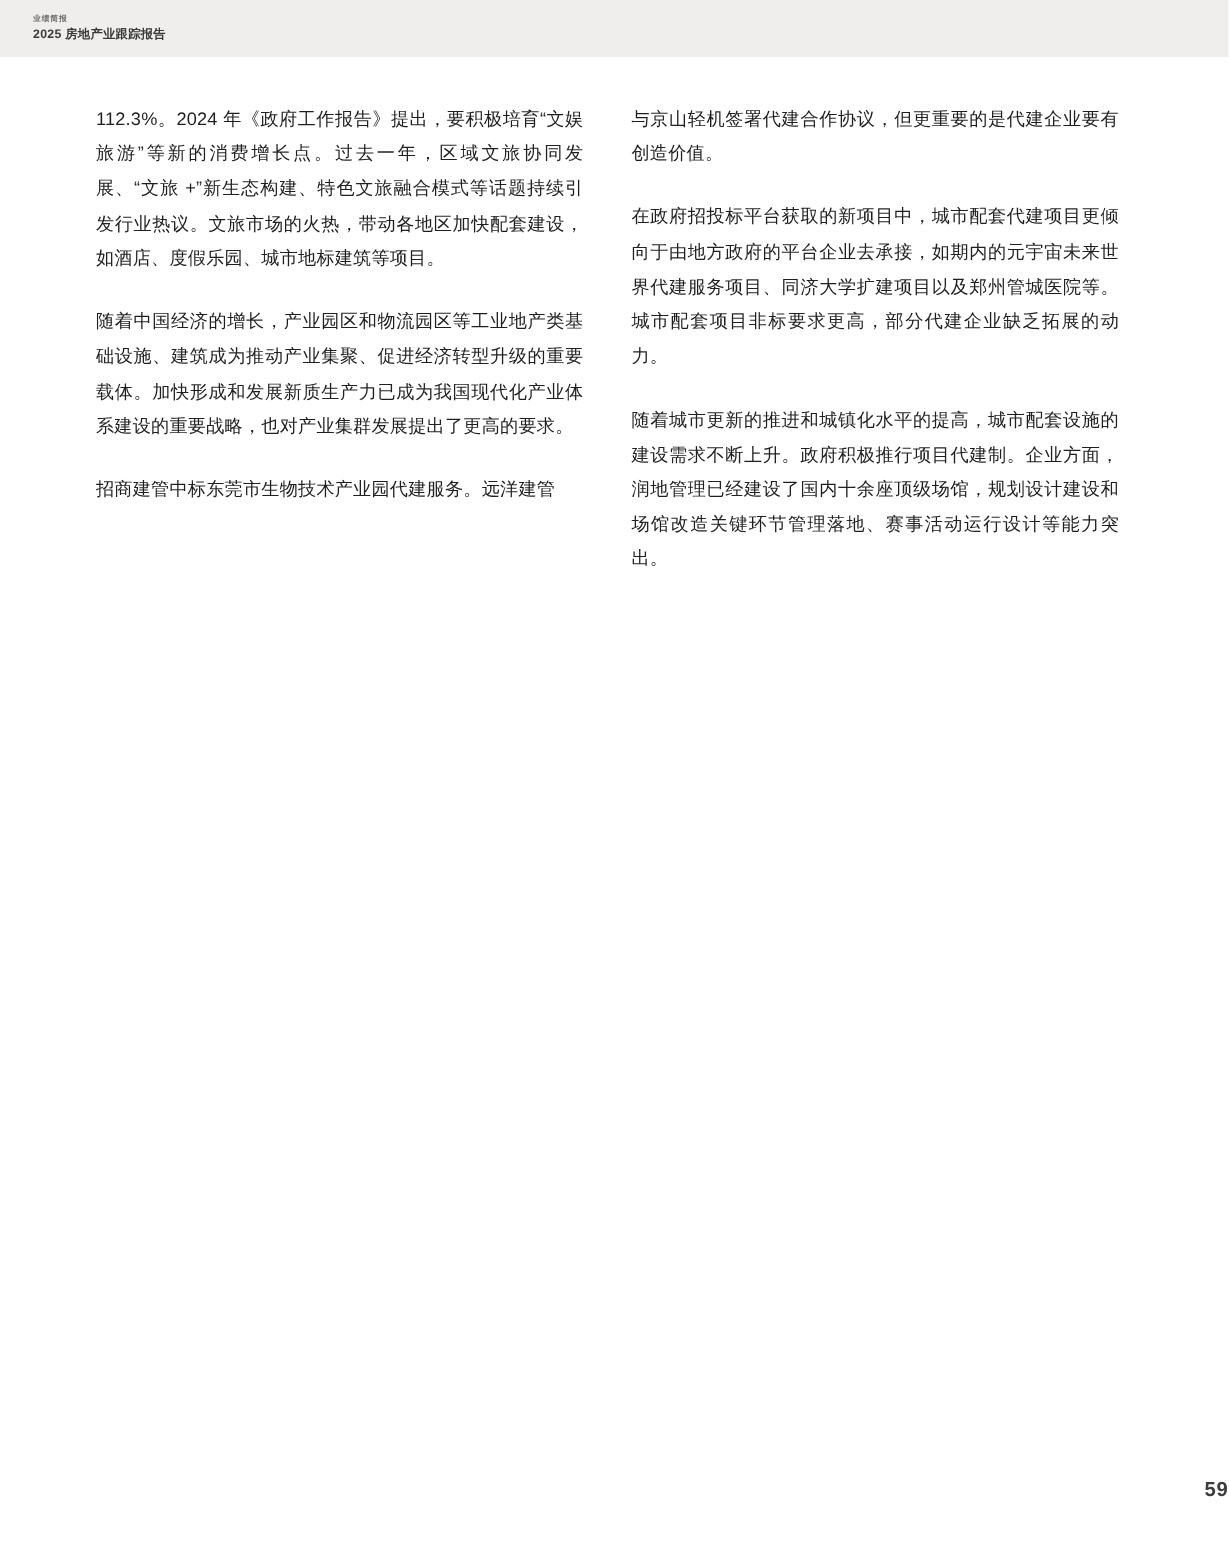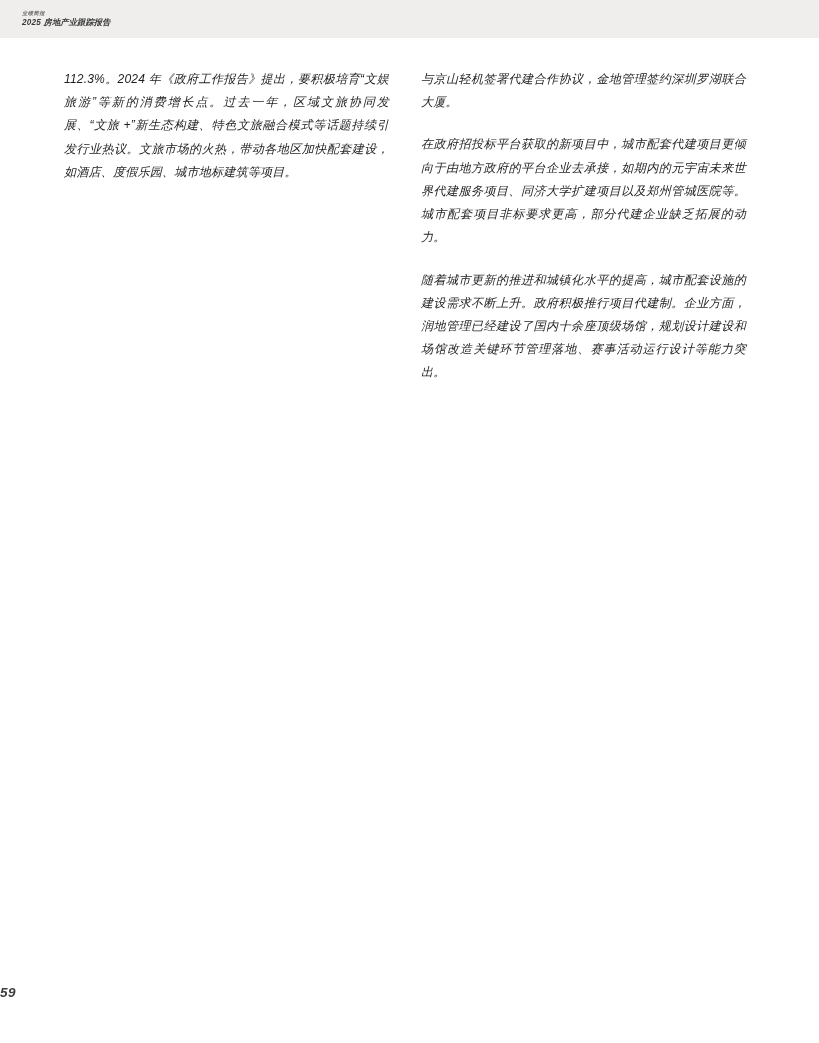--- a/index.html
+++ b/index.html
@@ -14,21 +14,20 @@
     color: #1a1a1a;
     position: relative;
     overflow: hidden;
   }
 
   .page {
     position: relative;
     width: 819px;
     height: 1043px;
     background: #ffffff;
-    font-style: italic;
   }
 
   
   .header-band {
     position: absolute;
     left: 0;
     top: 0;
     width: 819px;
     height: 38px;
     background: #efeeec;
@@ -84,21 +83,21 @@
     text-justify: inter-ideograph;
     letter-spacing: 0.15px;
   }
 
   
   .page-number {
     position: absolute;
     left: 0;
     top: 985px;
     width: 819px;
-    text-align: left;
+    text-align: right;
     font-size: 13.5px;
     font-weight: bold;
     color: #3d3d3d;
     letter-spacing: 0.5px;
   }
 </style>
 </head>
 <body>
 
 <div class="page">
@@ -107,24 +106,26 @@
     <div class="header-mark">
       <span class="hm-small">业绩简报</span>
       <span class="hm-big">2025 房地产业跟踪报告</span>
     </div>
   </div>
 
   <div class="columns">
 
     <div class="col col-left">
       <p class="para">112.3%。2024 年《政府工作报告》提出，要积极培育“文娱旅游”等新的消费增长点。过去一年，区域文旅协同发展、“文旅 +”新生态构建、特色文旅融合模式等话题持续引发行业热议。文旅市场的火热，带动各地区加快配套建设，如酒店、度假乐园、城市地标建筑等项目。</p>
+      <p class="para">随着中国经济的增长，产业园区和物流园区等工业地产类基础设施、建筑成为推动产业集聚、促进经济转型升级的重要载体。加快形成和发展新质生产力已成为我国现代化产业体系建设的重要战略，也对产业集群发展提出了更高的要求。</p>
+      <p class="para">招商建管中标东莞市生物技术产业园代建服务。远洋建管</p>
     </div>
 
     <div class="col col-right">
-      <p class="para">与京山轻机签署代建合作协议，金地管理签约深圳罗湖联合大厦。</p>
+      <p class="para">与京山轻机签署代建合作协议，但更重要的是代建企业要有创造价值。</p>
       <p class="para">在政府招投标平台获取的新项目中，城市配套代建项目更倾向于由地方政府的平台企业去承接，如期内的元宇宙未来世界代建服务项目、同济大学扩建项目以及郑州管城医院等。城市配套项目非标要求更高，部分代建企业缺乏拓展的动力。</p>
       <p class="para">随着城市更新的推进和城镇化水平的提高，城市配套设施的建设需求不断上升。政府积极推行项目代建制。企业方面，润地管理已经建设了国内十余座顶级场馆，规划设计建设和场馆改造关键环节管理落地、赛事活动运行设计等能力突出。</p>
     </div>
 
   </div>
 
   <div class="page-number">59</div>
 
 </div>
 

